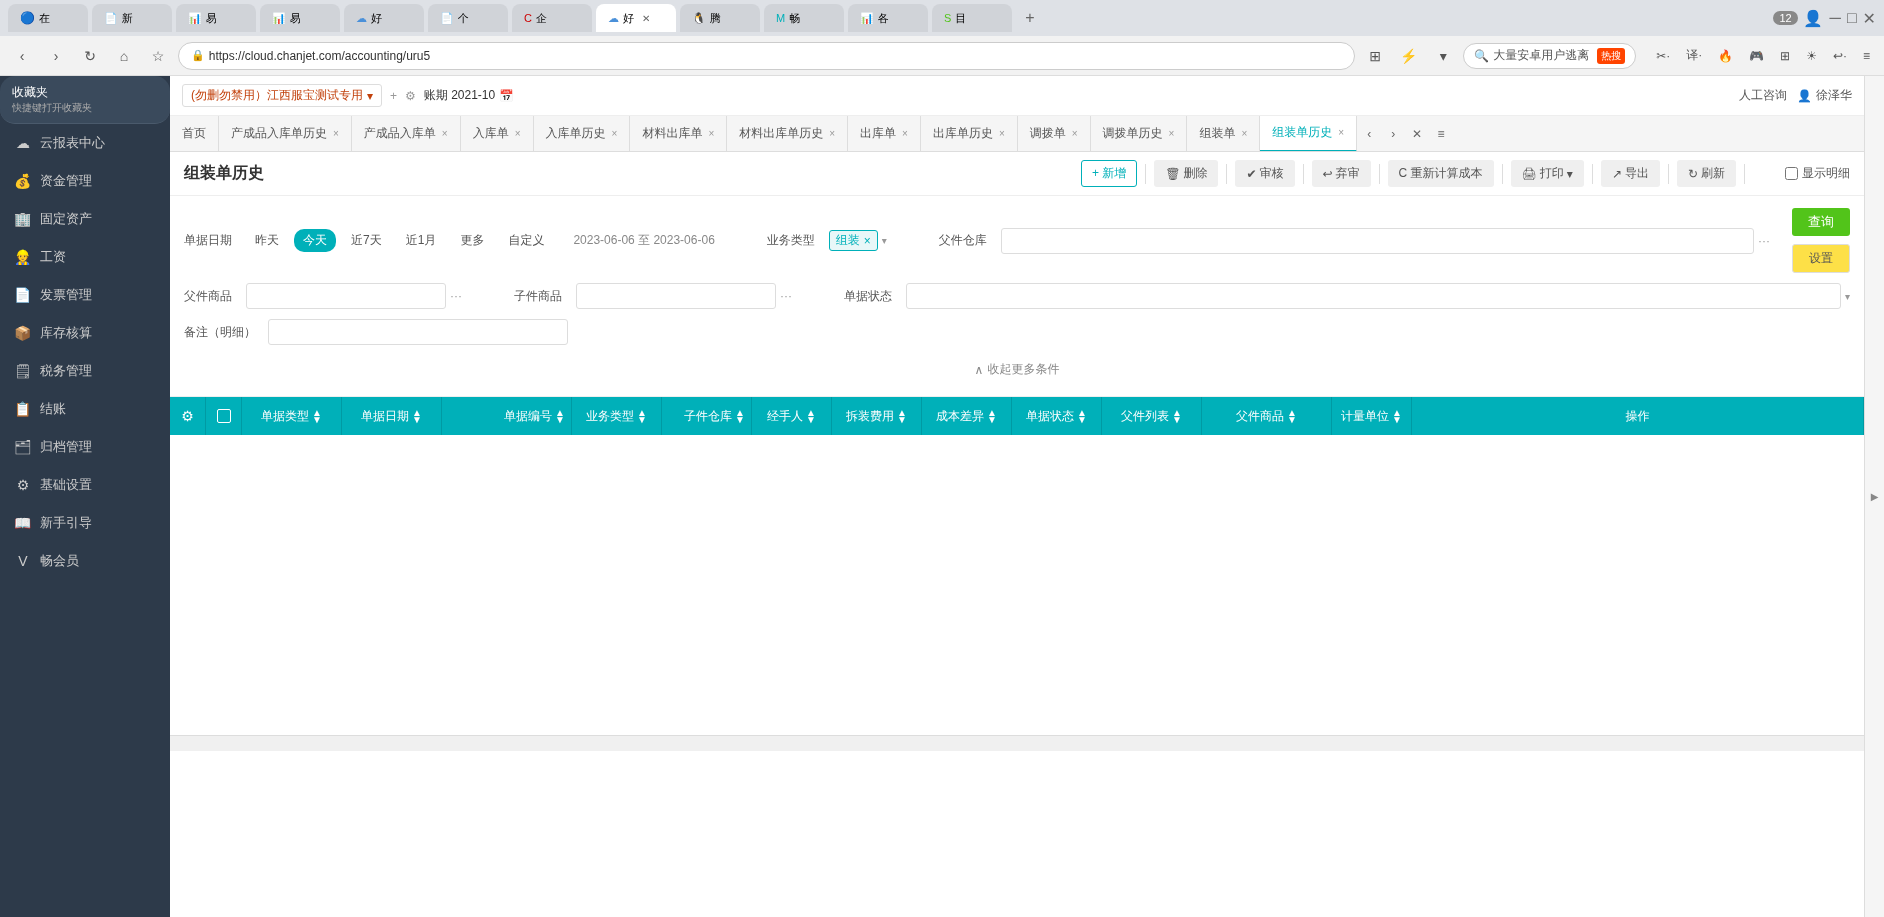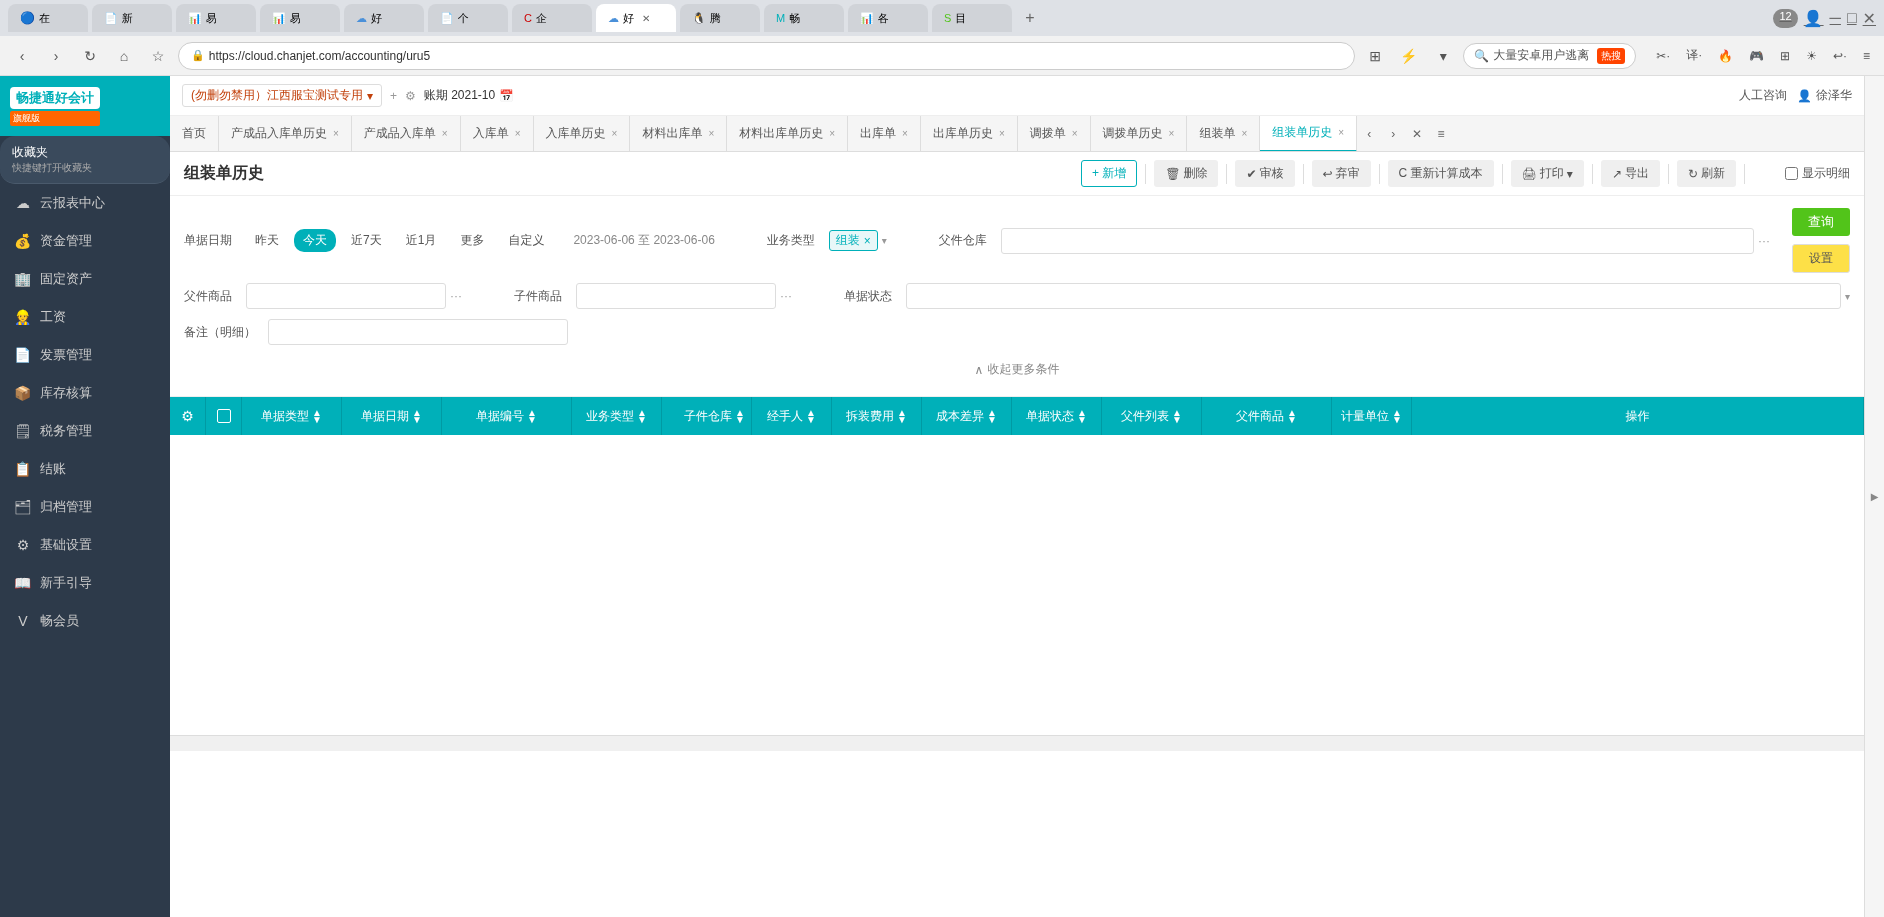--- a/index.html
+++ b/index.html
@@ -151,21 +151,21 @@
   </div>
   <div class="browser-tab inactive">
     <span style="color:#52c41a;">📊</span>
     <span>各</span>
   </div>
   <div class="browser-tab inactive">
     <span style="color:#52c41a;">S</span>
     <span>目</span>
   </div>
   <div class="tab-new">+</div>
-  <div style="margin-left:auto;display:flex;gap:6px;font-size:16px;color:#666;text-decoration:underline;">
+  <div style="margin-left:auto;display:flex;align-items:center;gap:6px;font-size:16px;color:#666;">
     <span style="font-size:11px;background:#888;color:#fff;border-radius:10px;padding:1px 6px;">12</span>
     <span>👤</span>
     <span>─</span>
     <span>□</span>
     <span>✕</span>
   </div>
 </div>
 
 <div class="browser-nav">
   <div class="nav-btn">‹</div>
@@ -193,28 +193,20 @@
     <div class="tool-btn">⊞</div>
     <div class="tool-btn">☀</div>
     <div class="tool-btn">↩·</div>
     <div class="tool-btn">≡</div>
   </div>
 </div>
 
 <div class="app-container">
 
   <div class="sidebar">
-    <div class="sidebar-header">
-      <div>
-        <div class="sidebar-logo">
-          <span>畅捷通好会计</span>
-        </div>
-        <div class="sidebar-logo-sub">旗舰版</div>
-      </div>
-    </div>
     <div class="sidebar-bookmark">
       <div>收藏夹</div>
       <div style="font-size:10px;color:#aaa;">快捷键打开收藏夹</div>
     </div>
     <div class="sidebar-nav">
       <div class="sidebar-item">
         <span class="sidebar-item-icon">☁</span>
         <span>云报表中心</span>
       </div>
       <div class="sidebar-item">
@@ -471,21 +463,21 @@
                 <span>▼</span>
               </span>
           </div>
           <div class="th-cell" style="width:100px;">
             <span>单据日期</span>
             <span class="sort-icon">
                 <span>▲</span>
                 <span>▼</span>
               </span>
           </div>
-          <div class="th-cell" style="width:130px;">
+          <div class="th-cell" style="width:130px;justify-content:flex-end;">
             <span>单据编号</span>
             <span class="sort-icon">
                 <span>▲</span>
                 <span>▼</span>
               </span>
           </div>
           <div class="th-cell" style="width:90px;">
             <span>业务类型</span>
             <span class="sort-icon">
                 <span>▲</span>

